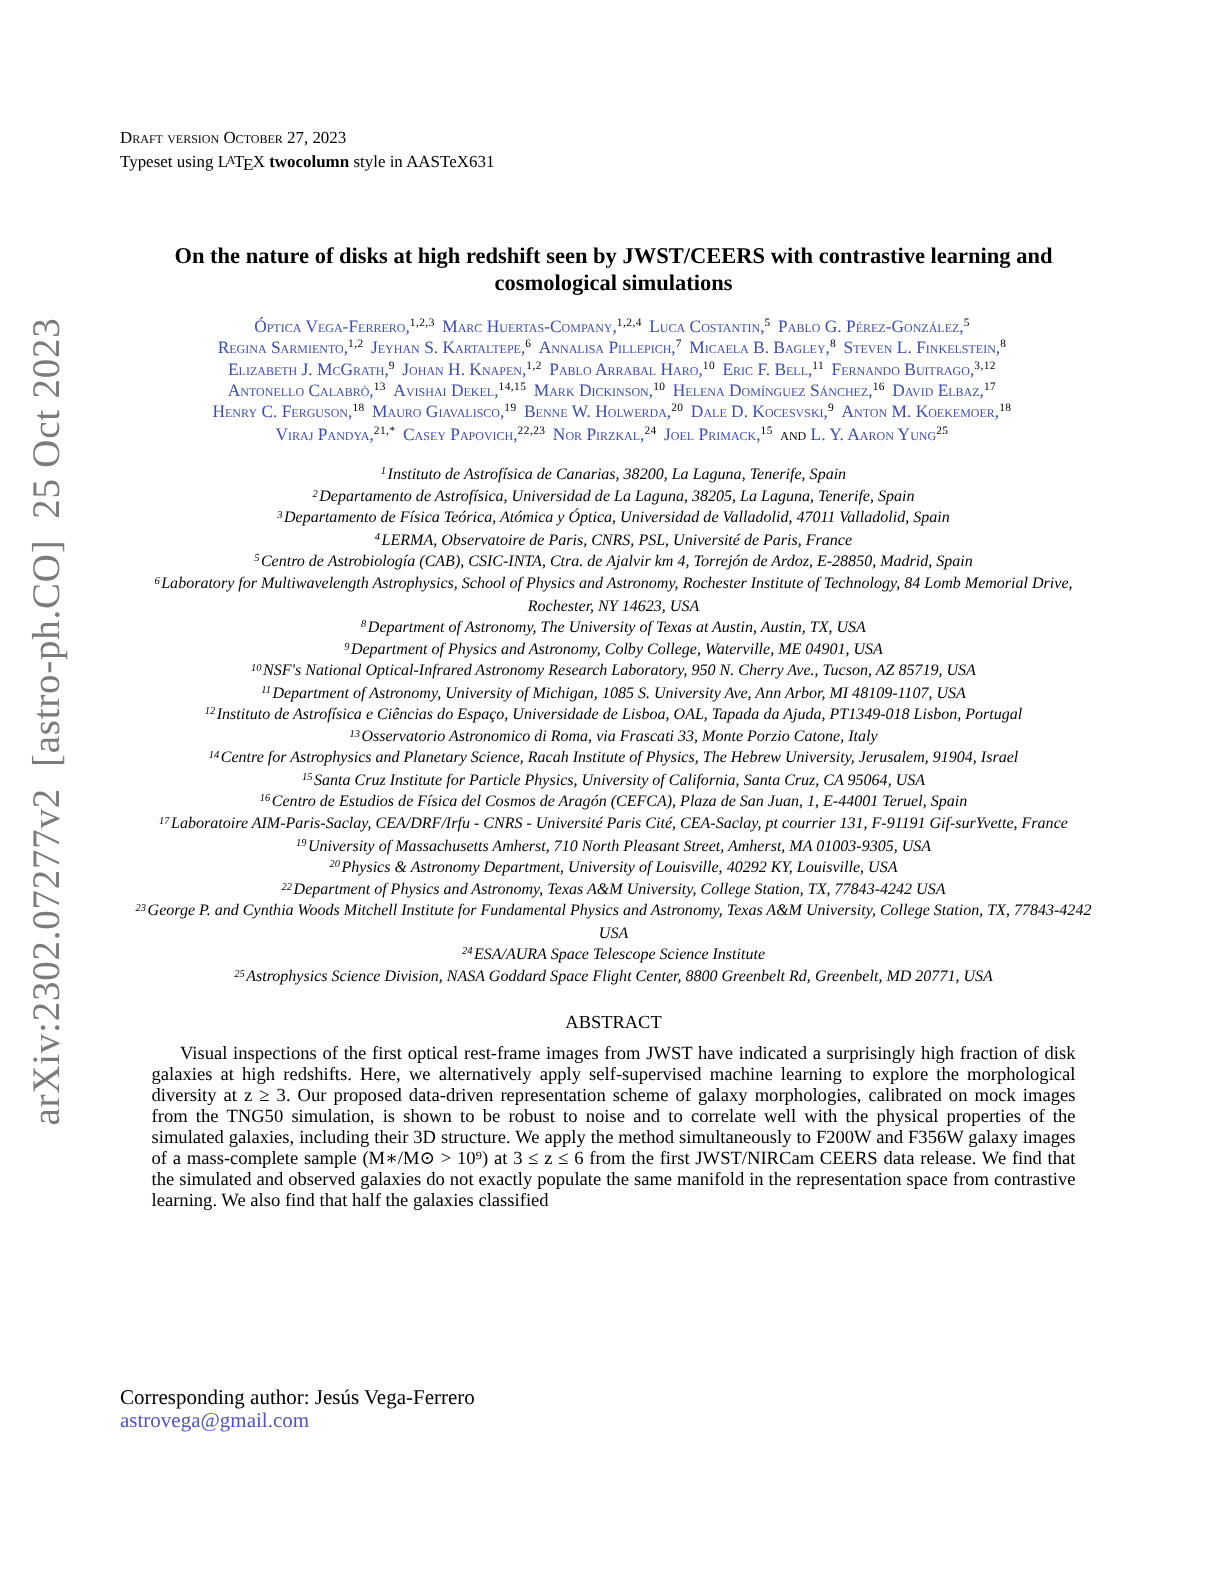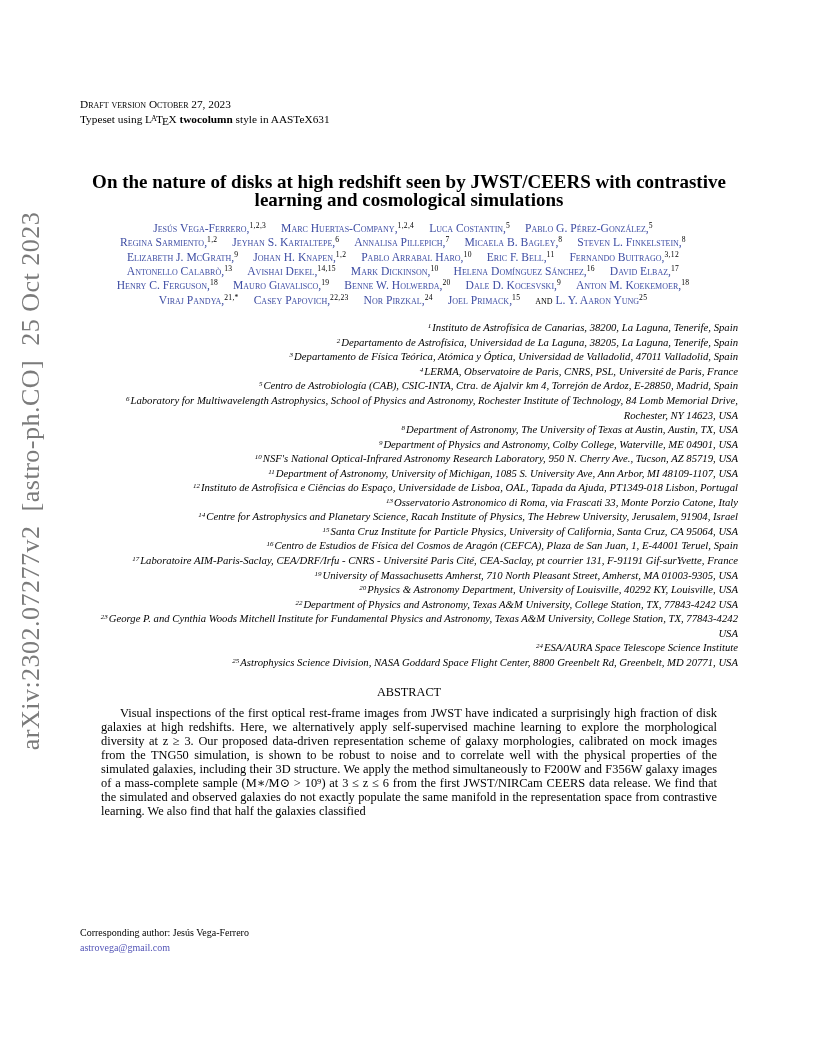--- a/index.html
+++ b/index.html
@@ -5,68 +5,68 @@
   html,body{margin:0;padding:0;background:#ffffff;}
   body{
     width:816px;height:1056px;position:relative;overflow:hidden;
     font-family:"Liberation Serif","DejaVu Serif",serif;color:#000;
   }
   .sidebar-watermark{
     position:absolute;left:31px;top:481px;
     transform:translate(-50%,-50%) rotate(-90deg);
     white-space:pre;font-size:26px;color:#7b7b7b;letter-spacing:0.5px;
   }
-  #content{position:absolute;left:80px;top:16px;width:658px;}
+  #content{position:absolute;left:80px;top:4px;width:658px;}
   .draft-block{margin-top:82px;font-size:11.3px;line-height:13.5px;}
   .draft-line{font-variant:small-caps;}
   .latex-a{font-size:0.72em;vertical-align:0.28em;margin-left:-0.12em;margin-right:-0.12em;}
   .latex-e{vertical-align:-0.21em;margin-left:-0.07em;margin-right:-0.05em;}
   .bold{font-weight:bold;}
   .paper-title{
     margin-top:44px;text-align:center;font-weight:bold;
-    font-size:19px;line-height:18.6px;
+    font-size:15px;line-height:18.6px;
   }
   .author-block{margin-top:12px;text-align:center;color:#3e4da3;}
   .author-line{font-size:11.6px;line-height:14.4px;white-space:nowrap;}
   .author-name{font-variant:small-caps;}
   .author-and{font-variant:small-caps;color:#000;}
   .author-sup{
     color:#000;font-size:7.6px;vertical-align:4px;line-height:0;
-    margin-right:12px;letter-spacing:0.3px;
+    margin-right:2px;letter-spacing:0.3px;
   }
-  .affil-block{margin-top:12px;text-align:right;}
+  .affil-block{margin-top:12px;text-align:center;}
   .affil-item{
     font-style:italic;font-size:10.7px;line-height:14.55px;
     margin:0 auto;max-width:660px;
   }
   .affil-sup{font-size:7px;vertical-align:3px;line-height:0;margin-right:1px;}
   .abstract-heading{margin-top:16px;text-align:center;font-size:12.3px;}
   .abstract-text{
     width:616px;margin:6px auto 0;text-align:justify;
     font-size:12.4px;line-height:14px;text-indent:19px;
   }
-  .footer-block{position:absolute;left:80px;top:926px;font-size:10px;line-height:14.5px;}
+  .footer-block{position:absolute;left:80px;top:926px;font-size:14px;line-height:14.5px;}
   .email-link{color:#5355b7;text-decoration:none;text-align:center;}
 </style>
 </head>
 <body>
 
 <div class="sidebar-watermark">arXiv:2302.07277v2  [astro-ph.CO]  25 Oct 2023</div>
 
 <div id="content">
 
   <div class="draft-block">
     <div class="draft-line">Draft version October 27, 2023</div>
     <div><span>Typeset using </span><span><span>L</span><span class="latex-a">A</span><span>T</span><span class="latex-e">E</span><span>X</span></span><span> </span><span class="bold">twocolumn</span><span> style in AASTeX631</span></div>
   </div>
 
   <div class="paper-title">On the nature of disks at high redshift seen by JWST/CEERS with contrastive learning and cosmological simulations</div>
 
   <div class="author-block">
-      <div class="author-line"><span class="author-name">Jesús Vega-Ferrero,</span><sup class="author-sup">1,2,3</sup> <span class="author-name">Marc Huertas-Company,</span><sup class="author-sup">1,2,4</sup> <span class="author-name">Luca Costantin,</span><sup class="author-sup">5</sup> <span class="author-name">Pablo G. Pérez-González,</span><sup class="author-sup">5</sup> </div>
+      <div class="author-line"><span class="author-name">Óptica Vega-Ferrero,</span><sup class="author-sup">1,2,3</sup> <span class="author-name">Marc Huertas-Company,</span><sup class="author-sup">1,2,4</sup> <span class="author-name">Luca Costantin,</span><sup class="author-sup">5</sup> <span class="author-name">Pablo G. Pérez-González,</span><sup class="author-sup">5</sup> </div>
       <div class="author-line"><span class="author-name">Regina Sarmiento,</span><sup class="author-sup">1,2</sup> <span class="author-name">Jeyhan S. Kartaltepe,</span><sup class="author-sup">6</sup> <span class="author-name">Annalisa Pillepich,</span><sup class="author-sup">7</sup> <span class="author-name">Micaela B. Bagley,</span><sup class="author-sup">8</sup> <span class="author-name">Steven L. Finkelstein,</span><sup class="author-sup">8</sup> </div>
       <div class="author-line"><span class="author-name">Elizabeth J. McGrath,</span><sup class="author-sup">9</sup> <span class="author-name">Johan H. Knapen,</span><sup class="author-sup">1,2</sup> <span class="author-name">Pablo Arrabal Haro,</span><sup class="author-sup">10</sup> <span class="author-name">Eric F. Bell,</span><sup class="author-sup">11</sup> <span class="author-name">Fernando Buitrago,</span><sup class="author-sup">3,12</sup> </div>
       <div class="author-line"><span class="author-name">Antonello Calabrò,</span><sup class="author-sup">13</sup> <span class="author-name">Avishai Dekel,</span><sup class="author-sup">14,15</sup> <span class="author-name">Mark Dickinson,</span><sup class="author-sup">10</sup> <span class="author-name">Helena Domínguez Sánchez,</span><sup class="author-sup">16</sup> <span class="author-name">David Elbaz,</span><sup class="author-sup">17</sup> </div>
       <div class="author-line"><span class="author-name">Henry C. Ferguson,</span><sup class="author-sup">18</sup> <span class="author-name">Mauro Giavalisco,</span><sup class="author-sup">19</sup> <span class="author-name">Benne W. Holwerda,</span><sup class="author-sup">20</sup> <span class="author-name">Dale D. Kocesvski,</span><sup class="author-sup">9</sup> <span class="author-name">Anton M. Koekemoer,</span><sup class="author-sup">18</sup> </div>
       <div class="author-line"><span class="author-name">Viraj Pandya,</span><sup class="author-sup">21,*</sup> <span class="author-name">Casey Papovich,</span><sup class="author-sup">22,23</sup> <span class="author-name">Nor Pirzkal,</span><sup class="author-sup">24</sup> <span class="author-name">Joel Primack,</span><sup class="author-sup">15</sup> <span class="author-and">and </span><span class="author-name">L. Y. Aaron Yung</span><sup class="author-sup">25</sup> </div>
     </div>
 
   <div class="affil-block">
       <div class="affil-item"><sup class="affil-sup">1</sup><span>Instituto de Astrofísica de Canarias, 38200, La Laguna, Tenerife, Spain</span></div>
       <div class="affil-item"><sup class="affil-sup">2</sup><span>Departamento de Astrofísica, Universidad de La Laguna, 38205, La Laguna, Tenerife, Spain</span></div>

